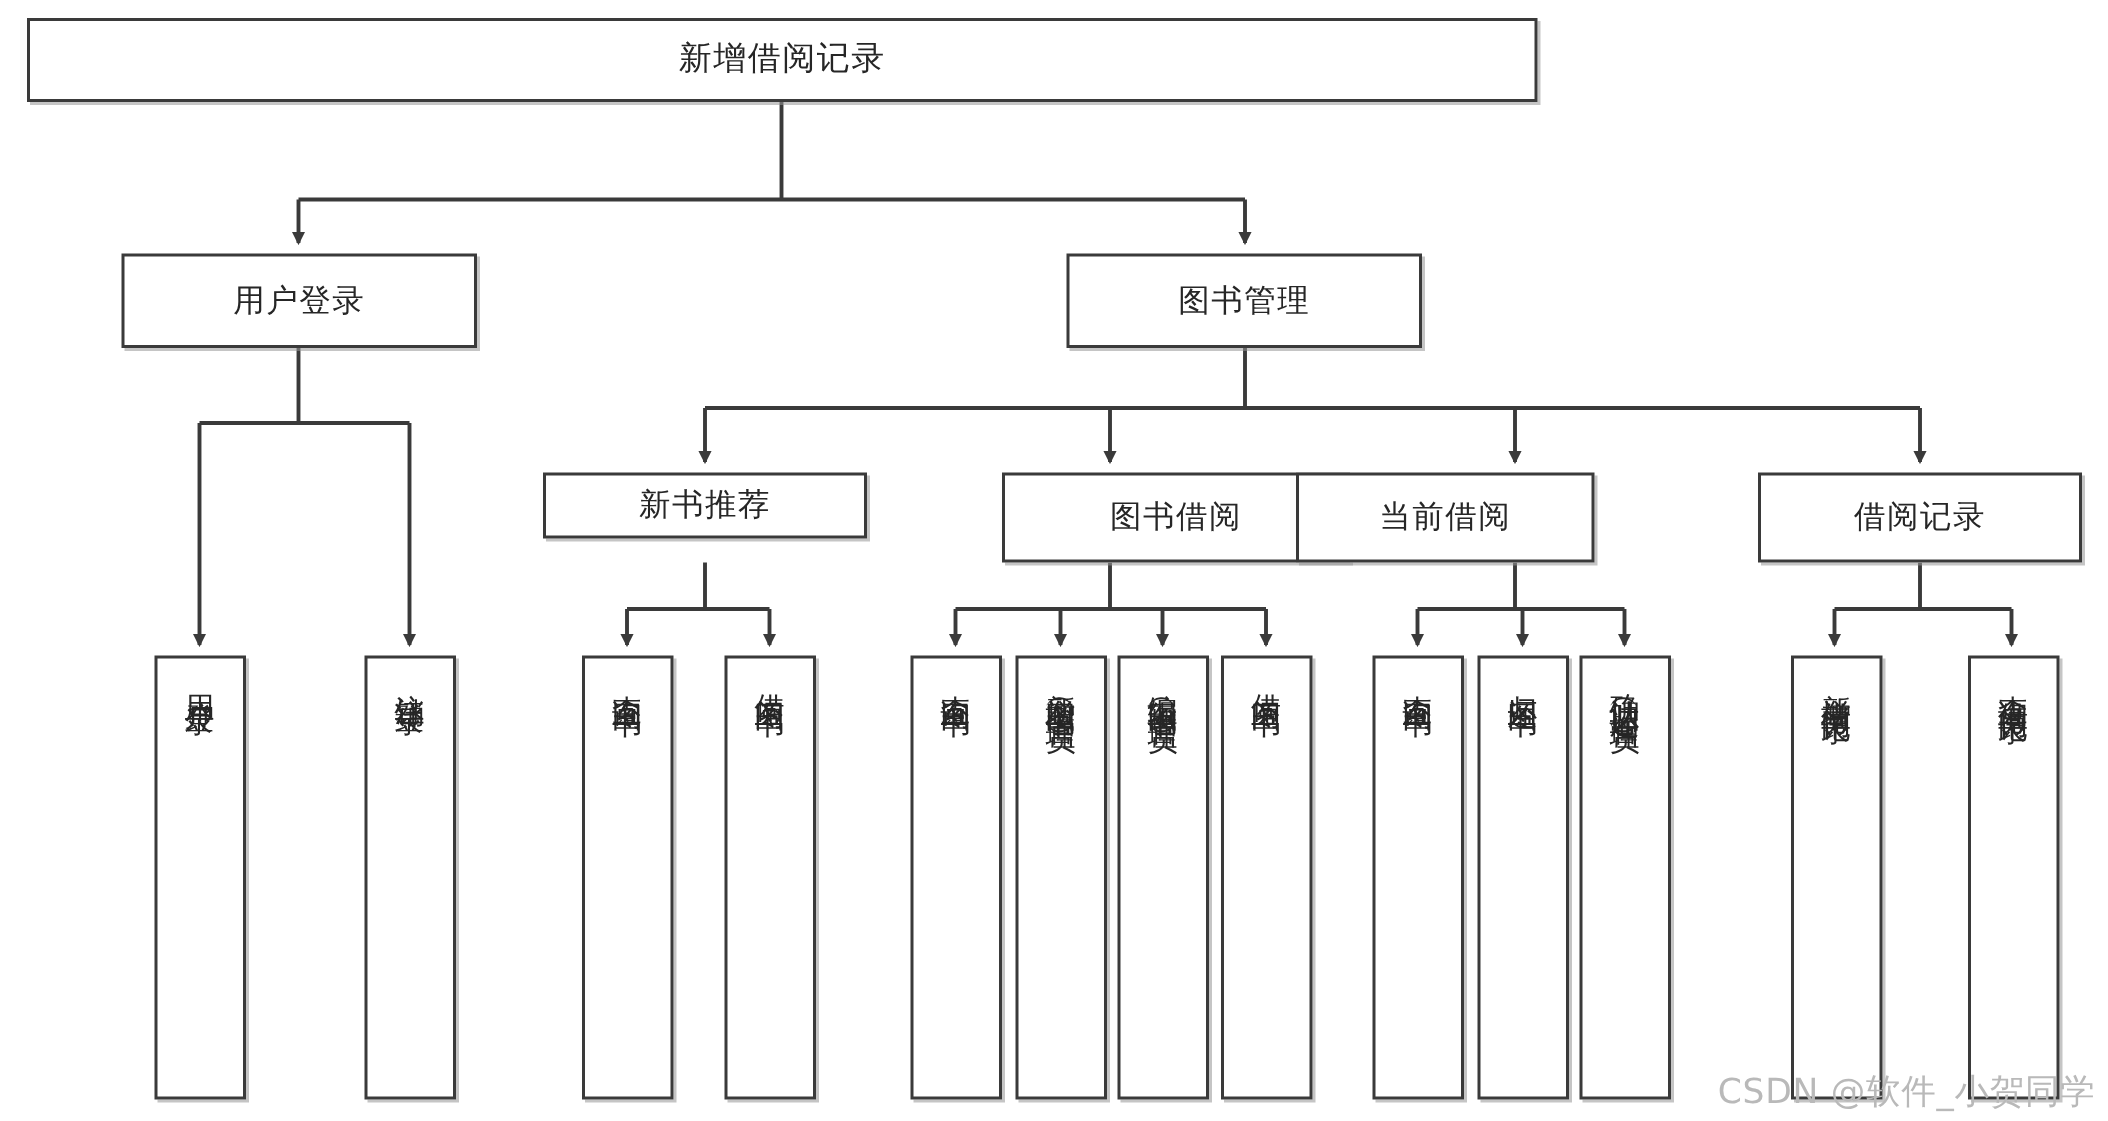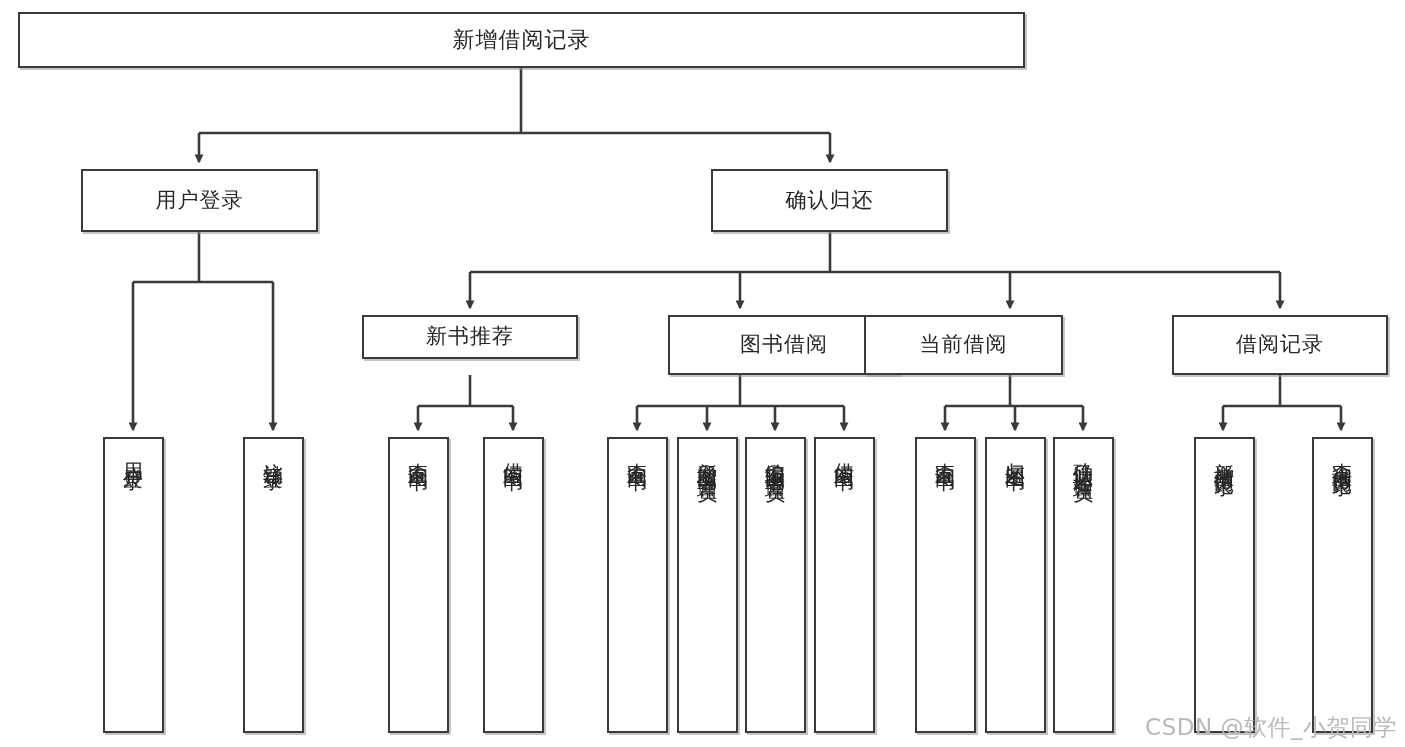--- a/index.html
+++ b/index.html
@@ -134,21 +134,21 @@
   </svg>
 
   <div class="node root horiz" style="left:18px; top:12px; width:1007px; height:56px;">
     <span class="node-label">新增借阅记录</span>
   </div>
 
   <div class="node horiz" style="left:81px; top:169px; width:237px; height:63px;">
     <span class="node-label">用户登录</span>
   </div>
   <div class="node horiz" style="left:711px; top:169px; width:237px; height:63px;">
-    <span class="node-label">确认归还</span>
+    <span class="node-label">图书管理</span>
   </div>
 
   <div class="node horiz" style="left:362px; top:315px; width:216px; height:44px;">
     <span class="node-label">新书推荐</span>
   </div>
   <div class="node horiz" style="left:668px; top:315px; width:232px; height:60px;">
     <span class="node-label">图书借阅</span>
   </div>
   <div class="node horiz" style="left:864px; top:315px; width:199px; height:60px;">
     <span class="node-label">当前借阅</span>

